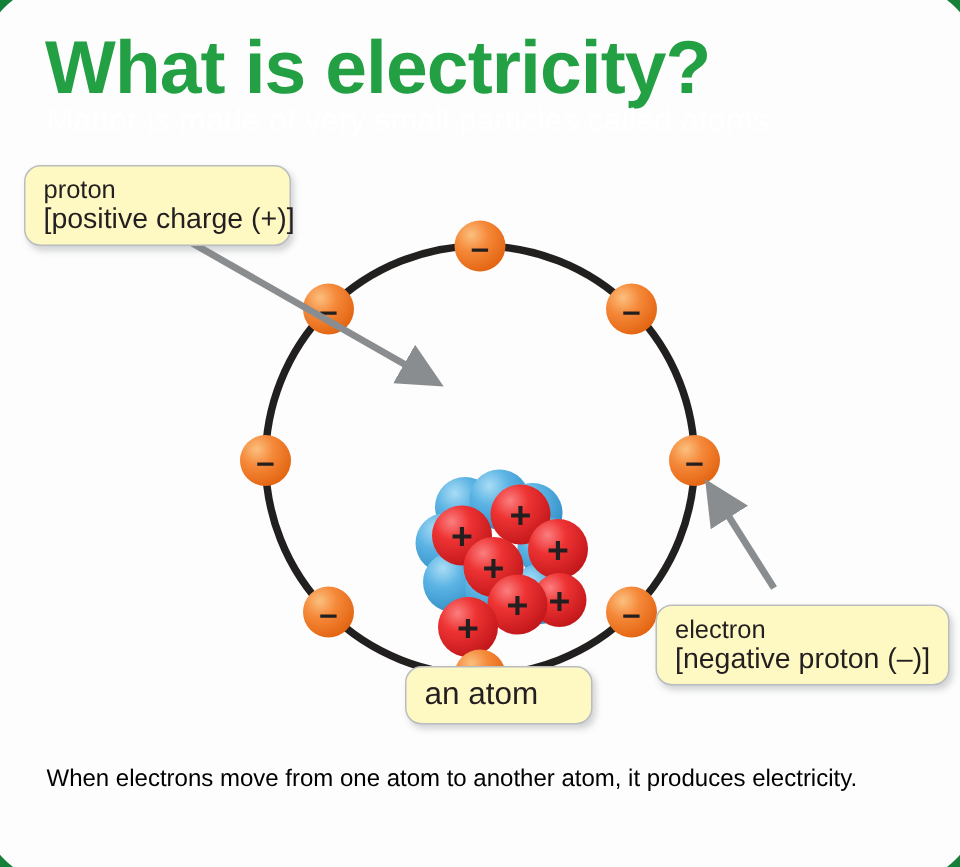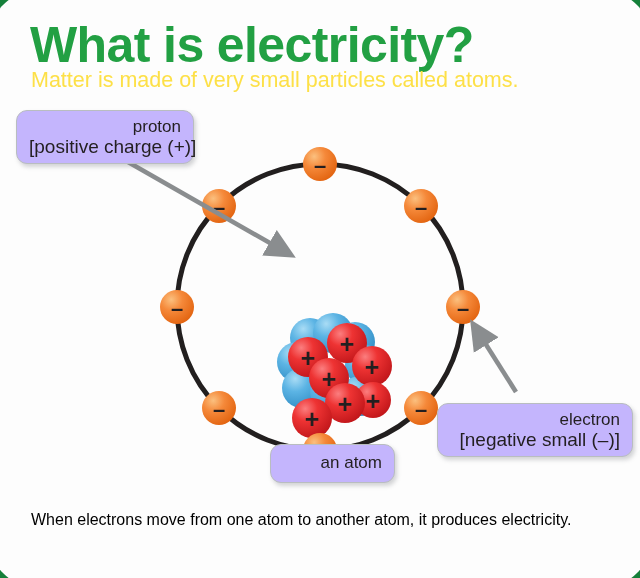--- a/index.html
+++ b/index.html
@@ -49,21 +49,21 @@
     letter-spacing: -0.6px;
     color: #22a043;
     white-space: nowrap;
   }
 
   .subtitle {
     position: absolute;
     left: 31px;
     top: 68px;
     font-size: 21.5px;
-    color: #fde047;
+    color: #ffffff;
     white-space: nowrap;
   }
 
   .bottom-text {
     position: absolute;
     left: 31px;
     top: 505px;
     width: 580px;
     font-size: 16px;
     line-height: 30px;
@@ -77,43 +77,43 @@
     top: 100px;
     width: 640px;
     height: 400px;
   }
 
   #stage svg { display: block; }
 
   
   .callout {
     position: absolute;
-    background: #c4b5fd;
+    background: #fef9c3;
     border: 1.4px solid #b9bdc0;
     border-radius: 11px;
     box-shadow: 2px 3px 4px rgba(120,125,130,0.32);
-    text-align: right;
+    text-align: left;
     color: #231f20;
     padding: 5px 12px 7px 12px;
   }
   .callout .line1 {
     font-size: 17px;
     line-height: 21px;
     white-space: nowrap;
   }
   .callout .line2 {
     font-size: 19px;
     line-height: 19px;
     white-space: nowrap;
   }
 
   #callout-proton   { left: 16px;  top: 110px; width: 178px; }
   #callout-electron { left: 437px; top: 403px; width: 196px; }
   #callout-atom     { left: 270px; top: 444px; width: 125px; padding: 7px 12px 9px 12px; }
-  #callout-atom .line1 { font-size: 17px; }
+  #callout-atom .line1 { font-size: 21px; }
 </style>
 </head>
 <body>
 
 <div id="page">
   <div id="card"></div>
 
   <div id="content">
 
     <div class="title">What is electricity?</div>
@@ -213,21 +213,21 @@
       </svg>
     </div>
 
     <div class="callout" id="callout-proton">
       <div class="line1">proton</div>
       <div class="line2">[positive charge (+)]</div>
     </div>
 
     <div class="callout" id="callout-electron">
       <div class="line1">electron</div>
-      <div class="line2">[negative small (–)]</div>
+      <div class="line2">[negative proton (–)]</div>
     </div>
 
     <div class="callout" id="callout-atom">
       <div class="line1">an atom</div>
     </div>
 
     <div class="bottom-text">When electrons move from one atom to another atom, it produces electricity.</div>
 
   </div>
 </div>

